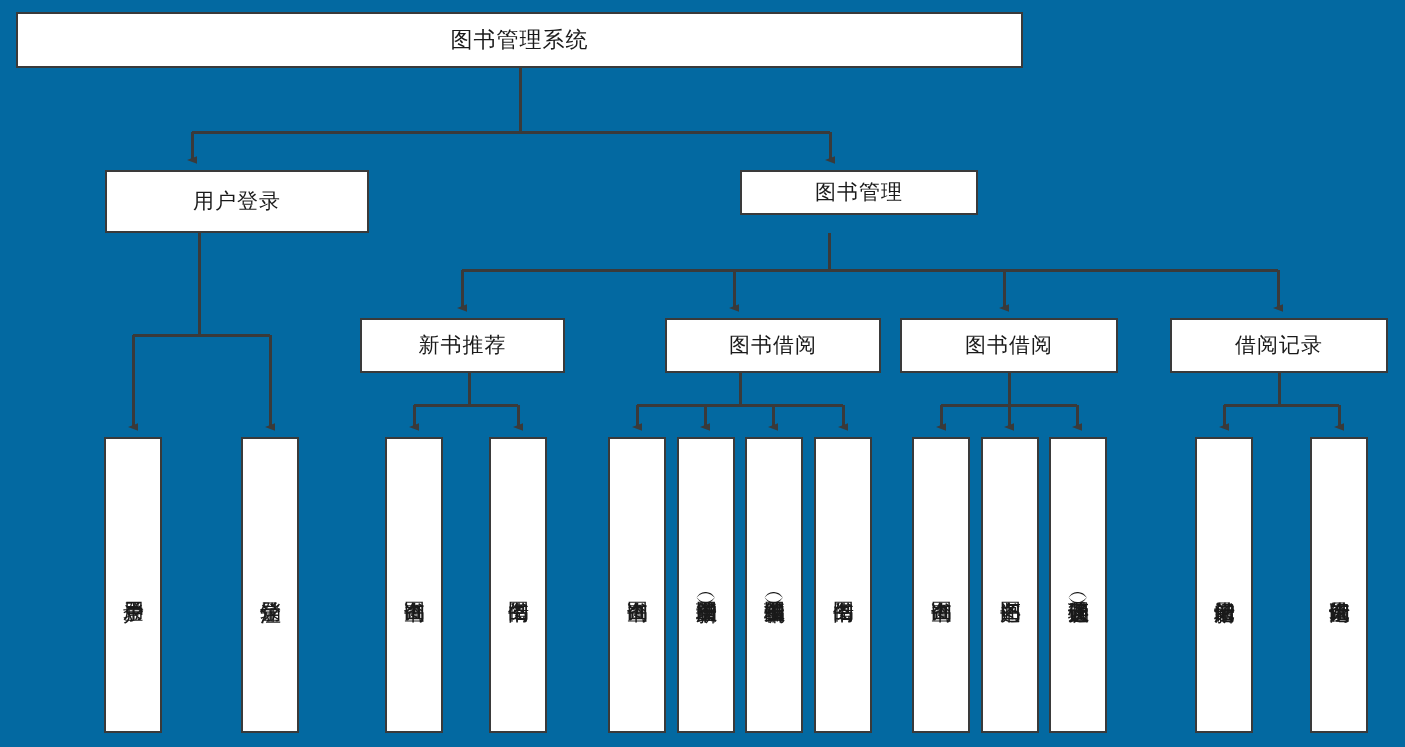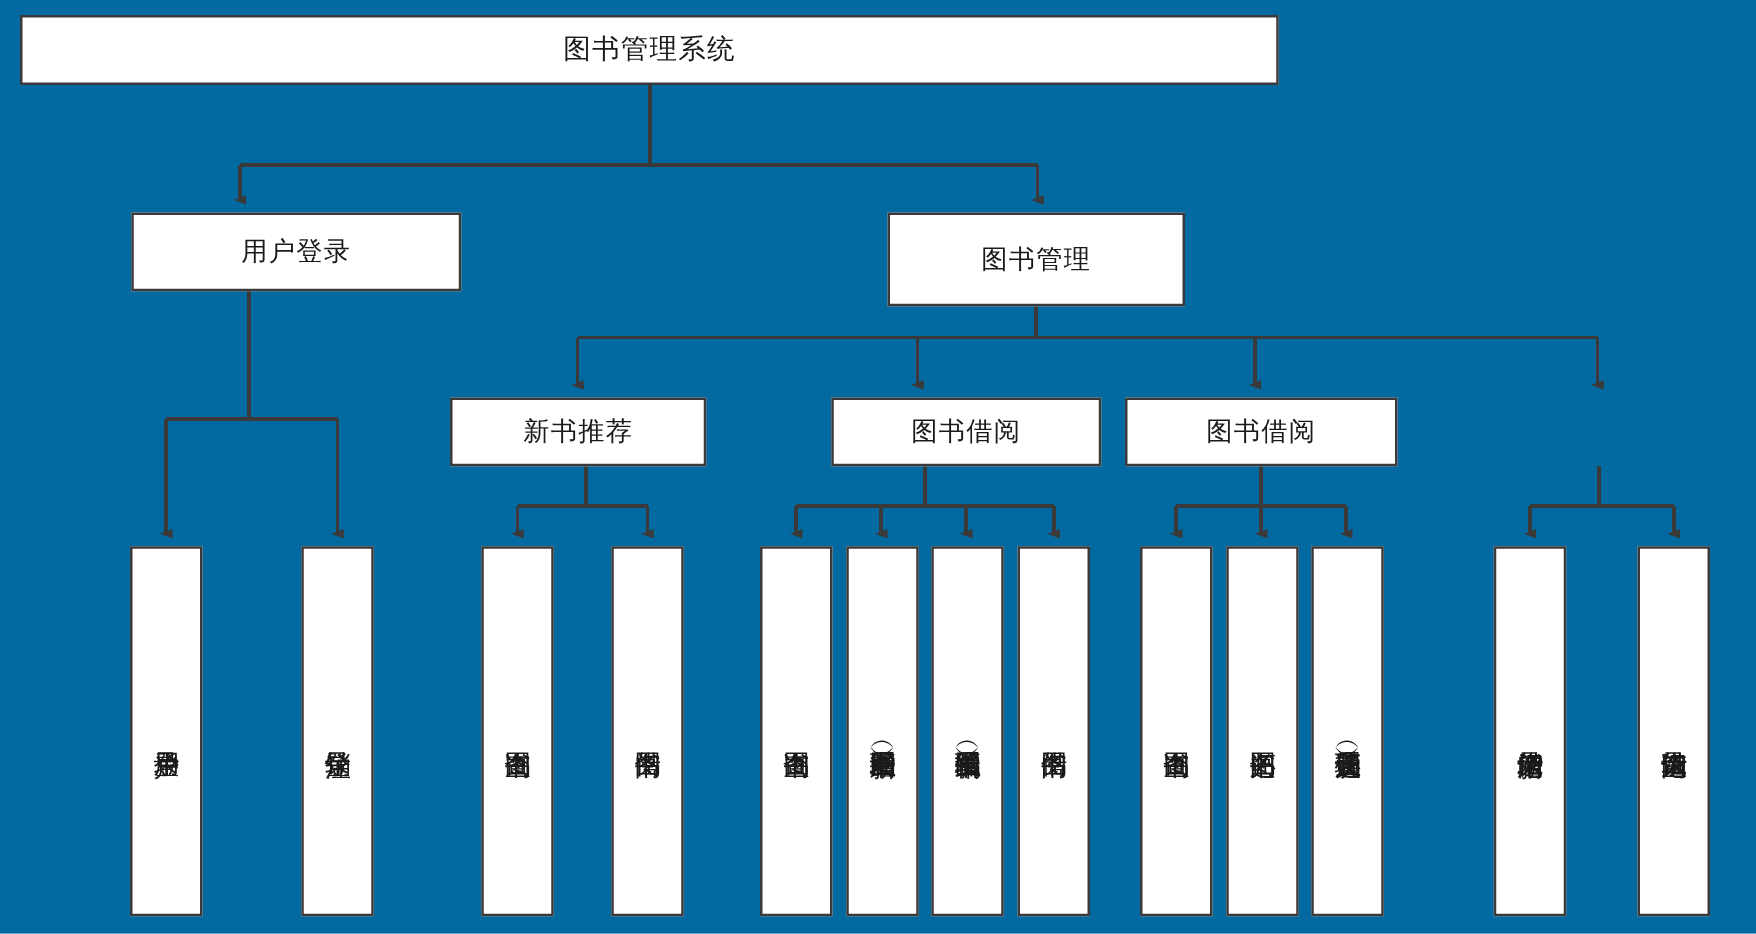--- a/index.html
+++ b/index.html
@@ -124,32 +124,35 @@
     </g>
   </svg>
 
   <div class="node horiz root" style="left:16px; top:12px; width:1007px; height:56px;">
     <span>图书管理系统</span>
   </div>
 
   <div class="node horiz" style="left:80px; top:170px; width:264px; height:63px;margin-left:25px;">
     <span>用户登录</span>
   </div>
-  <div class="node horiz" style="left:710px; top:170px; width:238px; height:75px;">
+  <div class="node horiz" style="left:740px; top:170px; width:238px; height:45px;">
     <span>图书管理</span>
   </div>
 
   <div class="node horiz" style="left:360px; top:318px; width:205px; height:55px;">
     <span>新书推荐</span>
   </div>
   <div class="node horiz" style="left:632px; top:318px; width:216px; height:55px;margin-left:33px;">
     <span>图书借阅</span>
   </div>
   <div class="node horiz" style="left:900px; top:318px; width:218px; height:55px;">
     <span>图书借阅</span>
+  </div>
+  <div class="node horiz" style="left:1170px; top:318px; width:218px; height:55px;">
+    <span>借阅记录</span>
   </div>
 
   <div class="node vert" style="left:104px; top:437px; width:58px; height:296px;">
     <span class="vtext">用户登录</span>
   </div>
   <div class="node vert" style="left:241px; top:437px; width:58px; height:296px;">
     <span class="vtext">注销登录</span>
   </div>
 
   <div class="node vert" style="left:385px; top:437px; width:58px; height:296px;">

